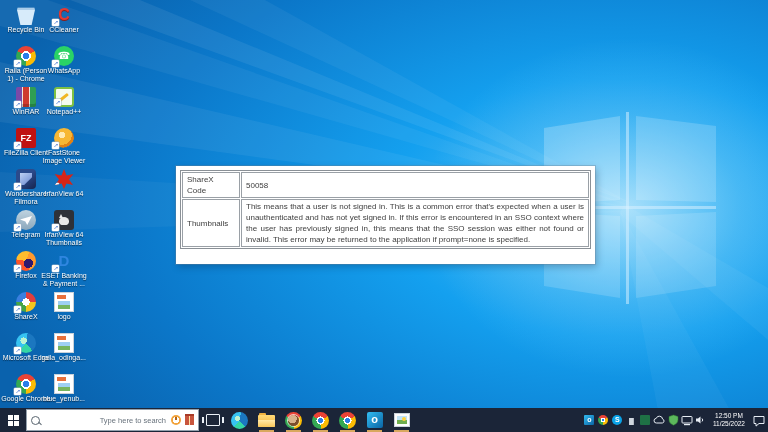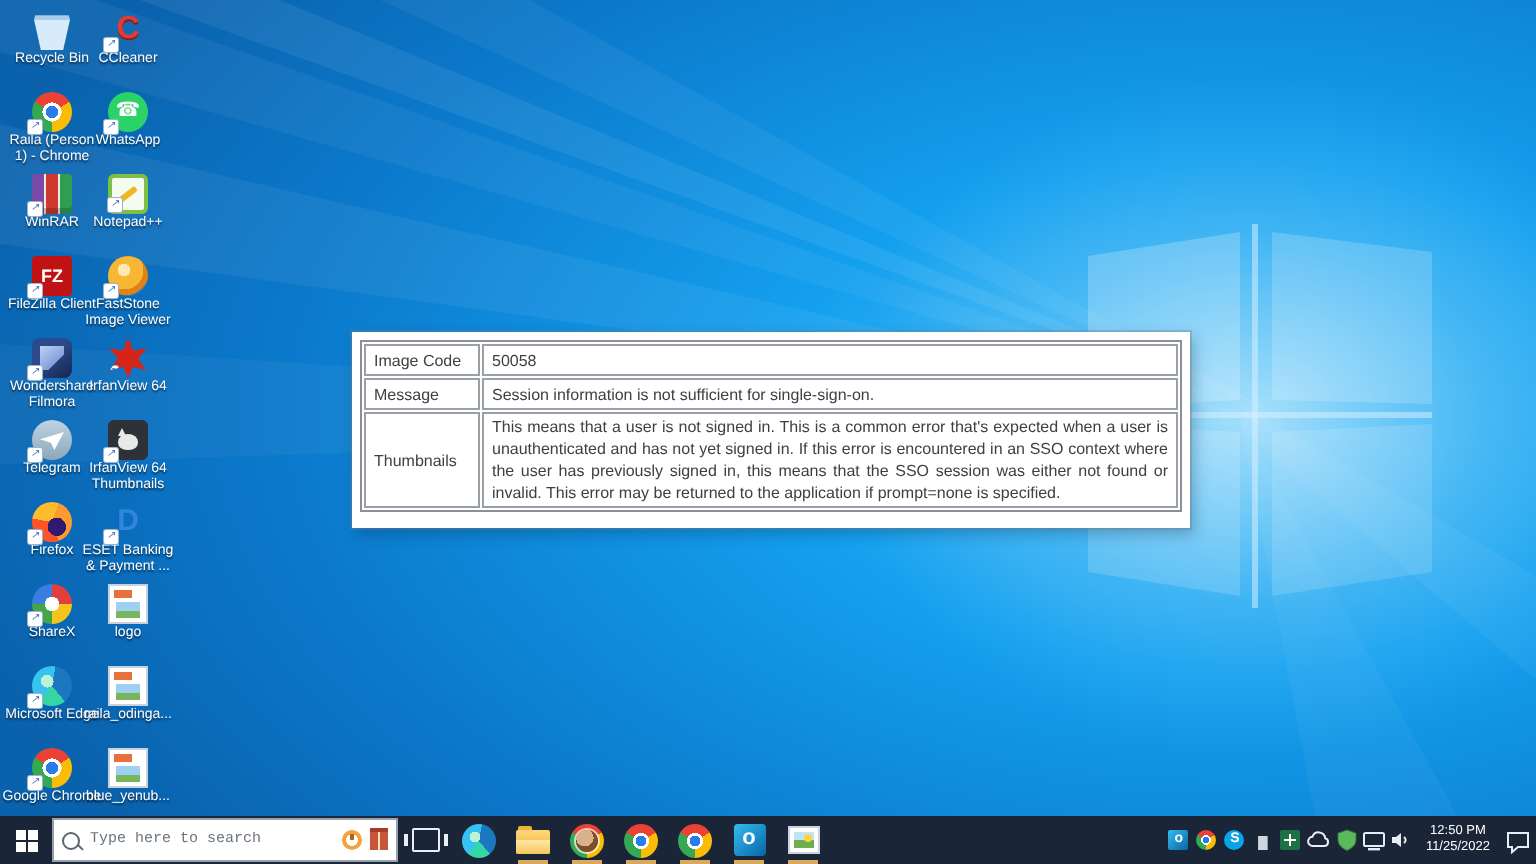--- a/index.html
+++ b/index.html
@@ -85,21 +85,21 @@
        z-index:5;display:flex;align-items:center;}
   .start{width:26px;height:24px;display:flex;align-items:center;justify-content:center;flex:none;}
   .winlogo{width:11px;height:11px;display:grid;grid-template-columns:1fr 1fr;gap:1px;}
   .winlogo i{background:#fff;}
   .sbox{display:flex;align-items:center;width:163px;height:20px;background:#fff;
        border:1px solid #94a1ae;padding:0 4px;gap:3px;flex:none;}
   .mag{width:7px;height:7px;border:1.2px solid #5a6670;border-radius:50%;position:relative;flex:none;}
   .mag::after{content:"";position:absolute;width:4px;height:1.2px;background:#5a6670;
        transform:rotate(45deg);right:-3px;bottom:-1px;}
   .sbox input{flex:1;min-width:0;border:0;outline:0;background:transparent;font-size:7.5px;
-       color:#333;font-family:Liberation Mono, monospace;}
+       color:#333;font-family:Liberation Sans, sans-serif;text-align:right;}
   .sbox input::placeholder{color:#69737d;}
   .hl-clock{width:10px;height:10px;border-radius:50%;flex:none;
        background:radial-gradient(circle at 50% 50%,#fff 0 42%,#f2a33c 42% 100%);position:relative;}
   .hl-clock::before{content:"";position:absolute;left:4.4px;top:2px;width:1.2px;height:3.4px;background:#b0651a;}
   .hl-gift{width:9px;height:9px;background:#c8553d;position:relative;flex:none;margin-left:1px;}
   .hl-gift::before{content:"";position:absolute;left:3.6px;top:0;width:1.6px;height:9px;background:#ffe3a8;}
   .hl-gift::after{content:"";position:absolute;left:0;top:-2px;width:9px;height:2px;background:#a83b28;}
   .tbapp{position:relative;width:27px;height:24px;display:flex;align-items:center;justify-content:center;
        background:none;border:0;padding:0;flex:none;}
   .tbapp.running::after{content:"";position:absolute;left:6px;right:6px;bottom:0;height:2px;background:#d9a85f;}
@@ -297,26 +297,22 @@
   <div class="dicon">
     <span class="ig i-imgfile"></span>
     <span class="lbl">blue_yenub...</span>
   </div>
 </div>
 
 <div class="errwin">
   <table>
     <tbody>
         <tr class="h">
-      <td class="k">Image Code</td>
+      <td class="k">ShareX Code</td>
       <td>50058</td>
-    </tr>
-    <tr class="h">
-      <td class="k">Message</td>
-      <td>Session information is not sufficient for single-sign-on.</td>
     </tr>
     <tr>
       <td class="k">Thumbnails</td>
       <td class="j">This means that a user is not signed in. This is a common error that's expected when a user is unauthenticated and has not yet signed in. If this error is encountered in an SSO context where the user has previously signed in, this means that the SSO session was either not found or invalid. This error may be returned to the application if prompt=none is specified.</td>
     </tr>
   </tbody>
     </table>
 </div>
 
 <div class="taskbar">

